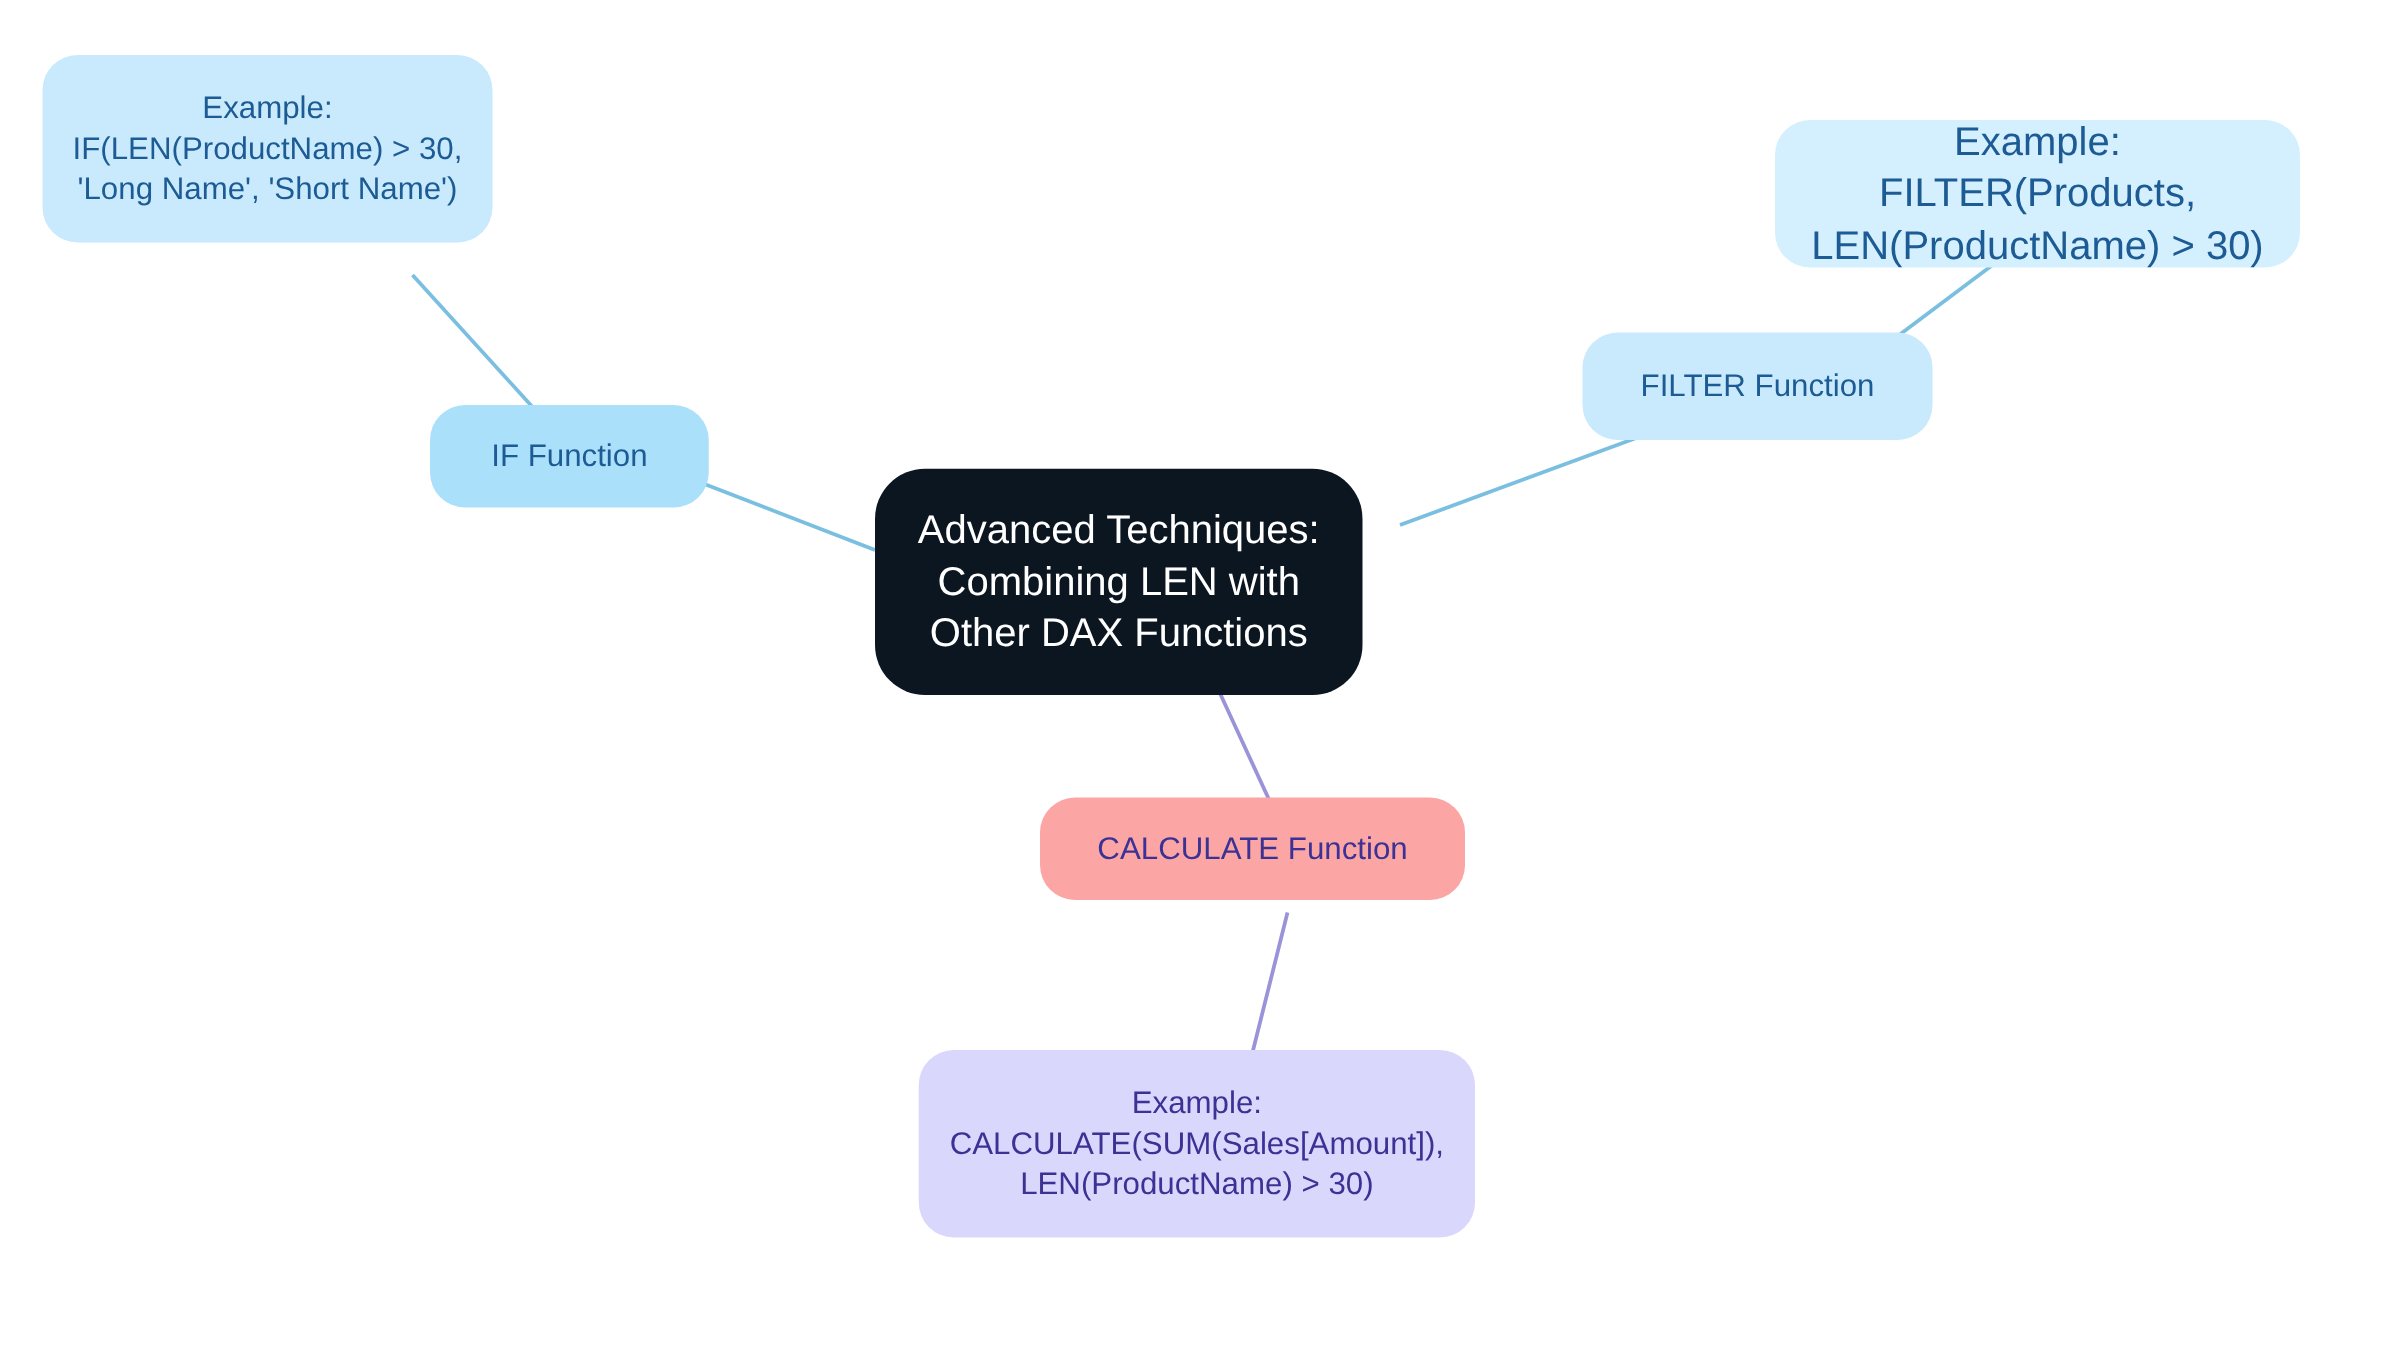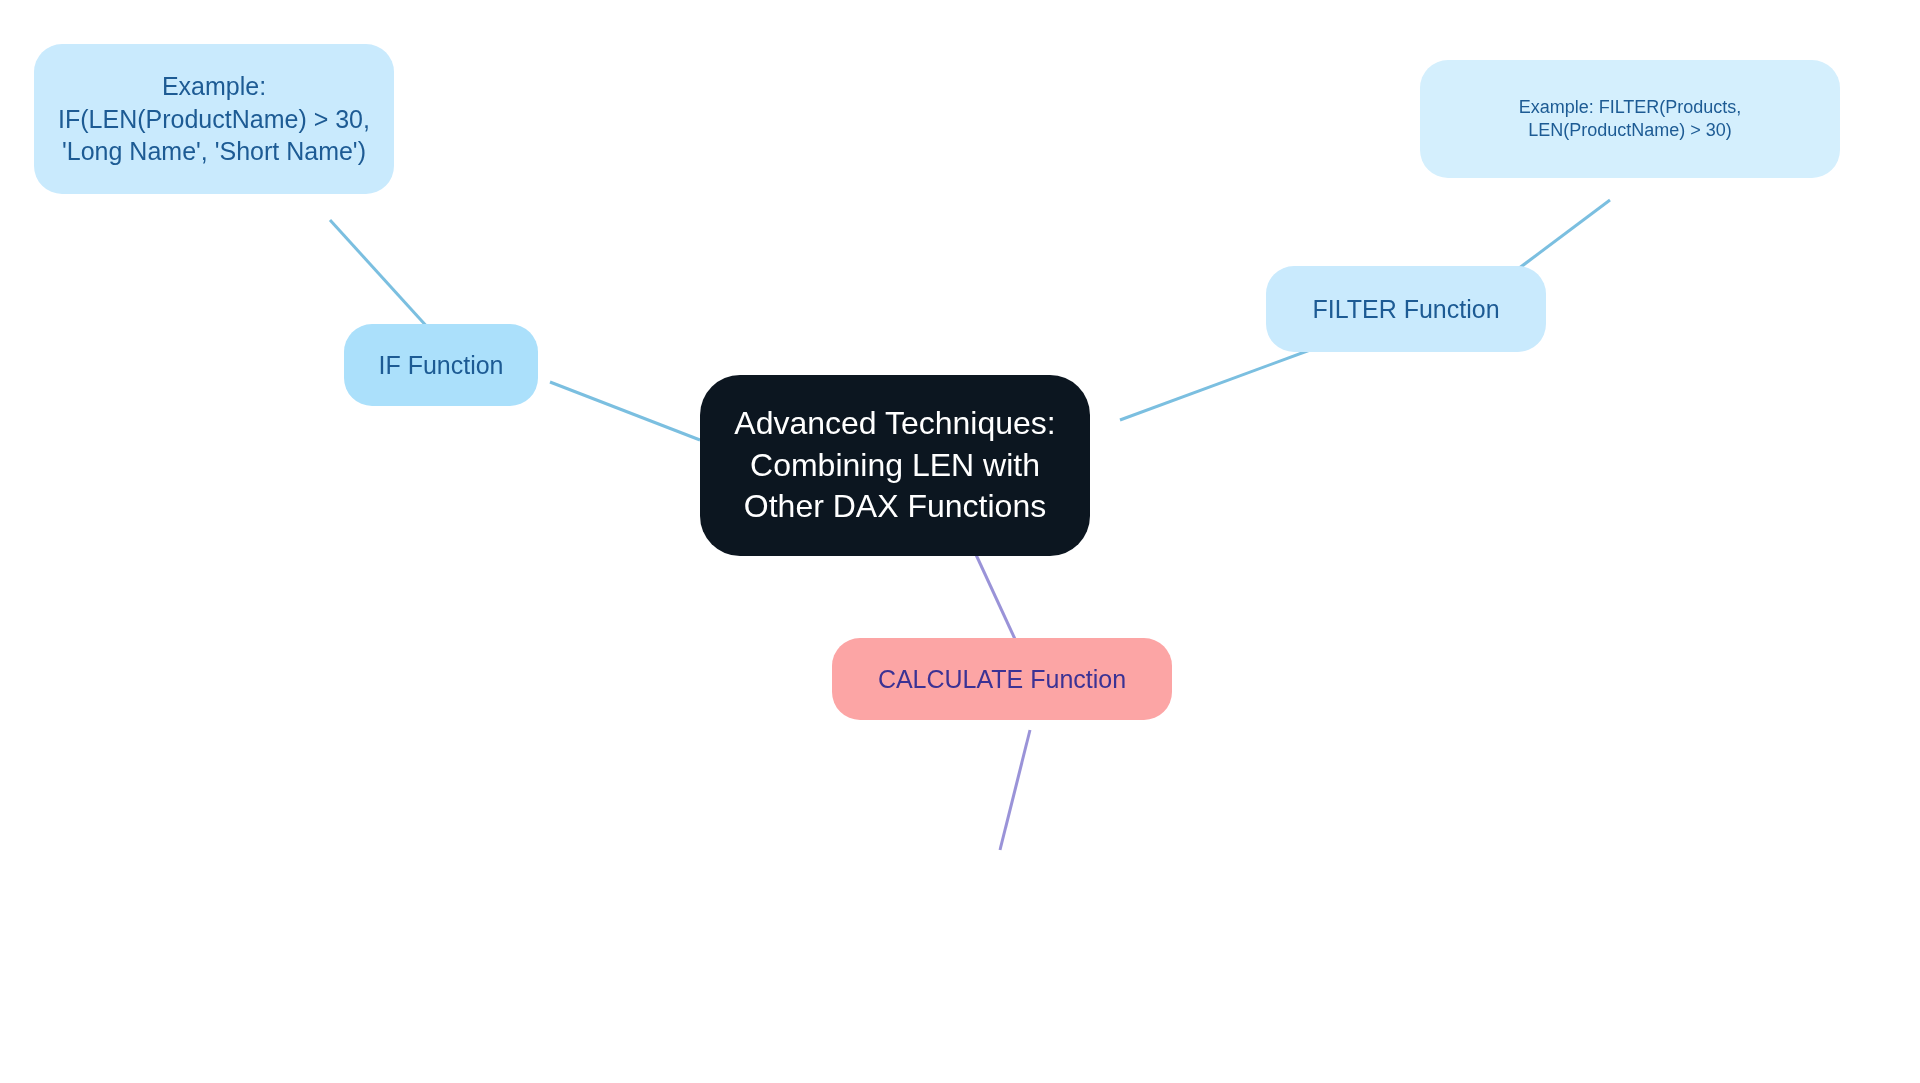--- a/index.html
+++ b/index.html
@@ -48,21 +48,22 @@
     font-size: 25px;
   }
   .node.blue-light {
     background: #c9eafd;
     color: #1d5b94;
     font-size: 25px;
   }
   .node.blue-lighter {
     background: #d4effd;
     color: #1d5b94;
-    font-size: 18px;
+    font-size: 32px;
+    margin-top: 36px;
   }
   .node.purple-mid {
     background: #fca5a5;
     color: #3b3294;
     font-size: 25px;
   }
   .node.purple-light {
     background: #d9d7fc;
     color: #3b3294;
     font-size: 25px;
@@ -85,34 +86,37 @@
 
     <line x1="960" y1="520" x2="1020" y2="650" stroke="#9a93d8" stroke-width="3"></line>
 
     <line x1="1030" y1="730" x2="1000" y2="850" stroke="#9a93d8" stroke-width="3"></line>
   </svg>
 
   <div class="node center" style="left: 700px; top: 375px;">
     <span>Advanced Techniques: Combining LEN with Other DAX Functions</span>
   </div>
 
-  <div class="node blue-mid" style="left: 344px; top: 324px; width: 194px; height: 82px; justify-content: center;">
+  <div class="node blue-mid" style="left: 344px; top: 324px; width: 223px; height: 82px; justify-content: center;">
     <span>IF Function</span>
   </div>
 
   <div class="node blue-light" style="left: 34px; top: 44px; width: 360px; height: 150px;">
     <span>Example: IF(LEN(ProductName) &gt; 30, 'Long Name', 'Short Name')</span>
   </div>
 
   <div class="node blue-light" style="left: 1266px; top: 266px; width: 280px; height: 86px;">
     <span>FILTER Function</span>
   </div>
 
   <div class="node blue-lighter" style="left: 1420px; top: 60px; width: 420px; height: 118px;">
     <span>Example: FILTER(Products, LEN(ProductName) &gt; 30)</span>
   </div>
 
   <div class="node purple-mid" style="left: 832px; top: 638px; width: 340px; height: 82px;">
     <span>CALCULATE Function</span>
   </div>
 
+  <div class="node purple-light" style="left: 735px; top: 840px; width: 445px; height: 150px;">
+    <span>Example: CALCULATE(SUM(Sales[Amount]), LEN(ProductName) &gt; 30)</span>
+  </div>
 
 </div>
 
 </body></html>

